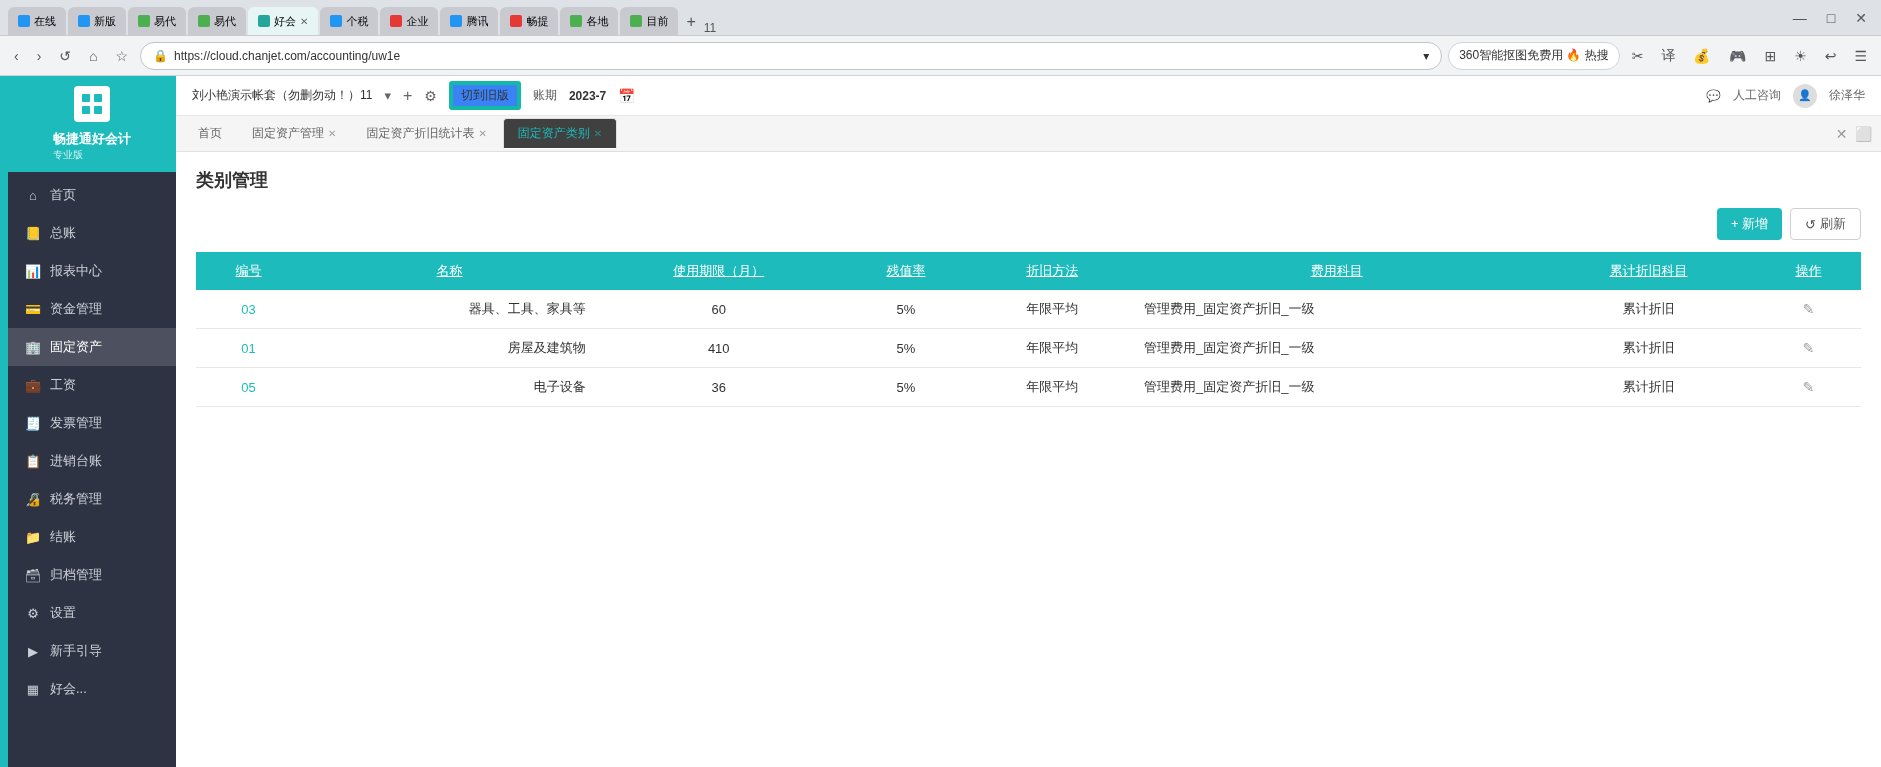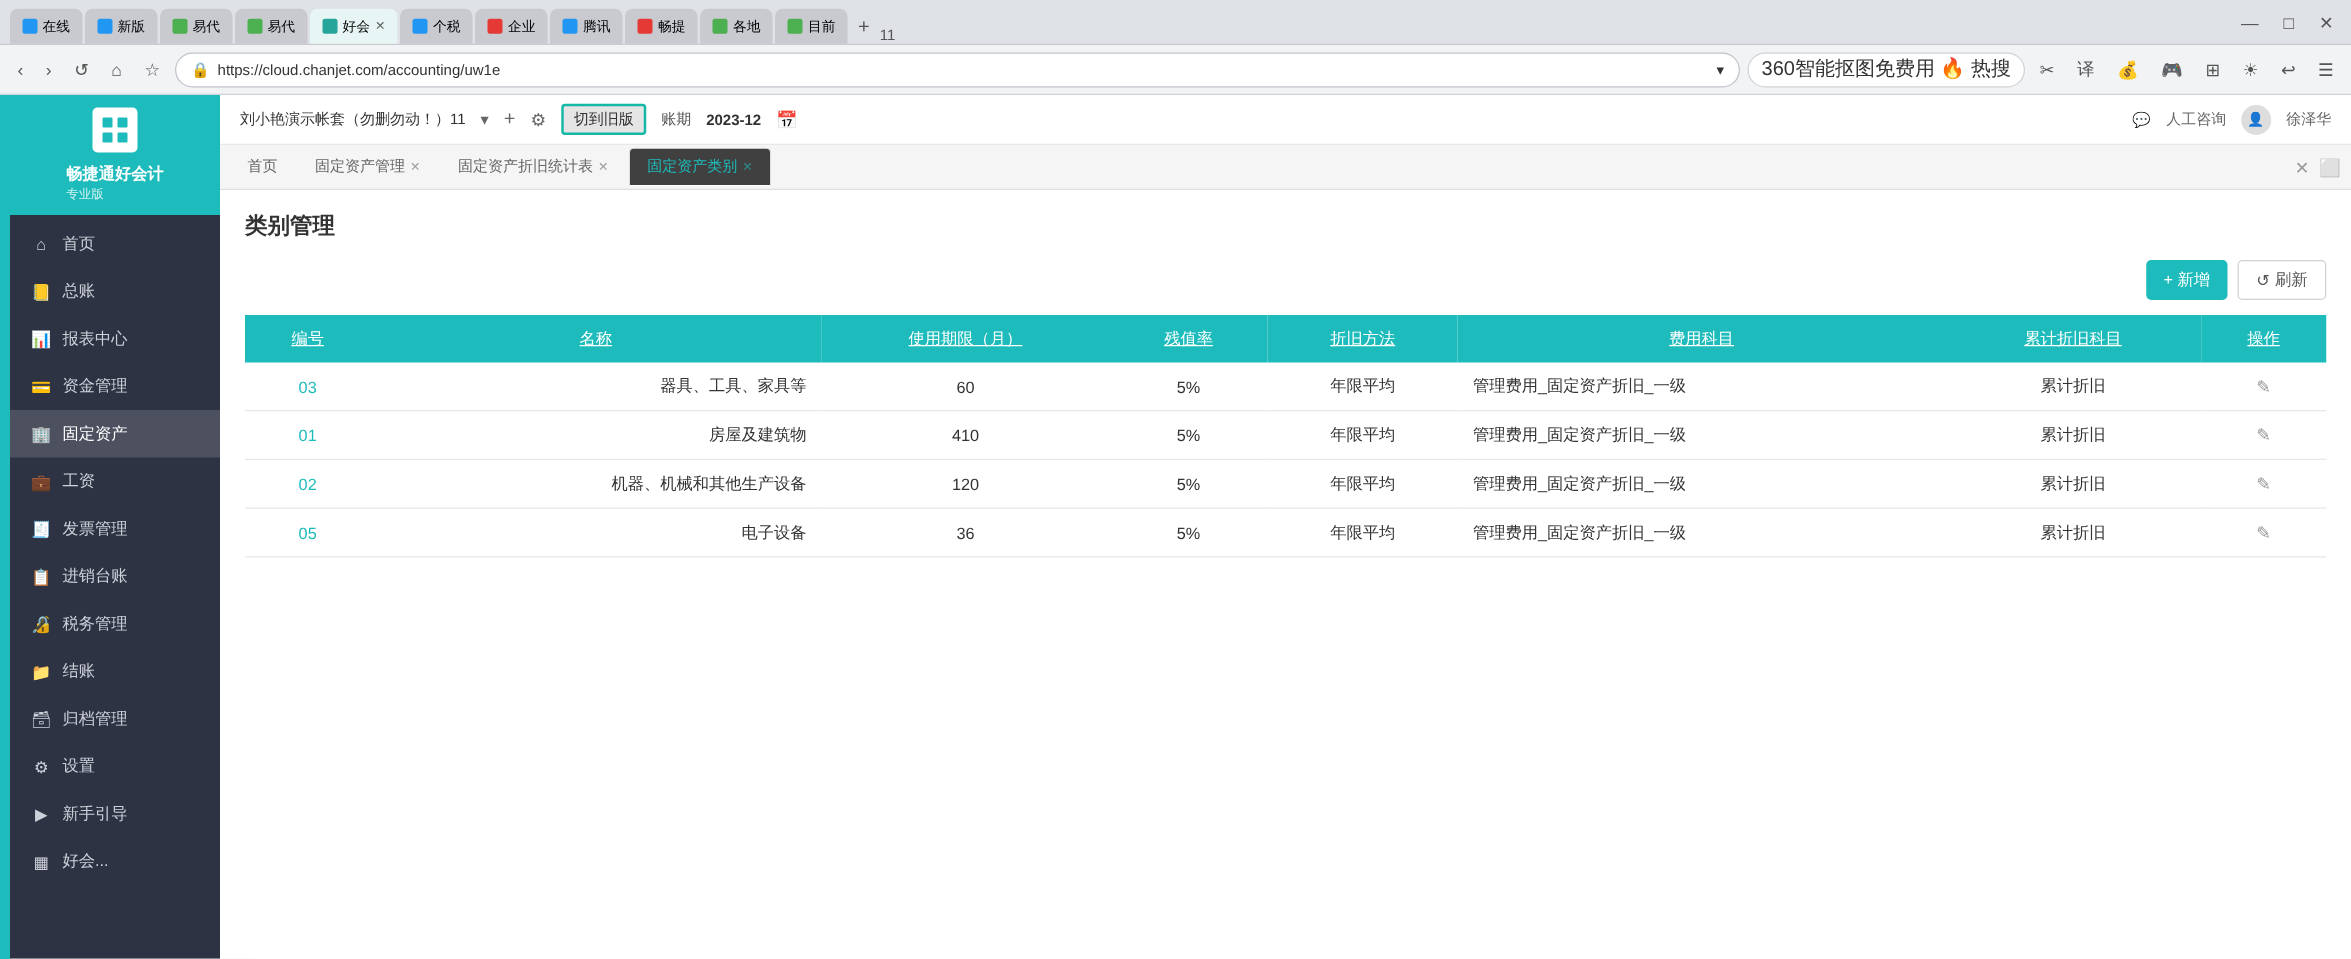--- a/index.html
+++ b/index.html
@@ -8,42 +8,42 @@
     
     .browser-chrome { background: #dee1e6; height: 36px; display: flex; align-items: center; padding: 0 8px; gap: 4px; border-bottom: 1px solid #c8cad0; }
     .browser-tabs { display: flex; align-items: flex-end; gap: 2px; height: 100%; }
     .browser-tab { background: #c8cad0; border-radius: 6px 6px 0 0; padding: 4px 10px; font-size: 11px; display: flex; align-items: center; gap: 4px; height: 28px; cursor: pointer; white-space: nowrap; }
     .browser-tab .tab-close { opacity: 0.6; font-size: 10px; }
 
     .browser-toolbar { background: #f1f3f4; height: 40px; display: flex; align-items: center; padding: 0 8px; gap: 6px; border-bottom: 1px solid #d0d3d8; }
     .nav-btn { background: none; border: none; cursor: pointer; font-size: 14px; color: #555; padding: 4px 6px; border-radius: 4px; }
     .address-bar { flex: 1; height: 28px; border: 1px solid #c0c4cc; border-radius: 14px; padding: 0 12px; font-size: 12px; background: #fff; display: flex; align-items: center; gap: 6px; }
     .address-bar span { color: #333; font-size: 12px; }
-    .search-bar { background: #fff; border: 1px solid #d0d3d8; border-radius: 14px; padding: 0 10px; height: 28px; display: flex; align-items: center; gap: 4px; font-size: 16px; color: #333; }
+    .search-bar { background: #fff; border: 1px solid #d0d3d8; border-radius: 14px; padding: 0 10px; height: 28px; display: flex; align-items: center; gap: 4px; font-size: 12px; color: #333; }
 
     
     .app-container { display: flex; height: calc(100vh - 76px); }
 
     
     .sidebar { width: 168px; background: #2e3344; display: flex; flex-direction: column; color: #fff; flex-shrink: 0; }
     .sidebar-logo { background: #1dbbbb; padding: 10px 12px; display: flex; align-items: center; gap: 8px; flex-direction: column; }
     .logo-icon { width: 36px; height: 36px; background: #fff; border-radius: 4px; display: flex; align-items: center; justify-content: center; }
     .logo-icon svg { width: 24px; height: 24px; }
     .logo-text { display: flex; flex-direction: column; }
     .logo-title { font-size: 13px; font-weight: bold; color: #fff; }
     .logo-subtitle { font-size: 10px; color: rgba(255,255,255,0.8); }
 
     .sidebar-menu { flex: 1; overflow-y: auto; padding: 4px 0; }
     .sidebar-item { display: flex; align-items: center; gap: 8px; padding: 10px 16px; cursor: pointer; color: #cdd0d8; font-size: 13px; }
     .sidebar-item.active { background: rgba(255,255,255,0.15); color: #fff; }
     .sidebar-item .menu-icon { width: 18px; height: 18px; display: flex; align-items: center; justify-content: center; flex-shrink: 0; }
 
     
     .top-bar { background: #fff; height: 40px; display: flex; align-items: center; padding: 0 16px; border-bottom: 1px solid #e8e8e8; gap: 12px; }
-    .switch-btn { border: 2px solid #14b8a6; border-radius: 3px; padding: 2px 8px; font-size: 12px; cursor: pointer; background: #e5e5e5; color: #333; }
+    .switch-btn { border: 4px solid #14b8a6; border-radius: 3px; padding: 2px 8px; font-size: 12px; cursor: pointer; background: #3b82f6; color: #333; }
     .top-bar-right { margin-left: auto; display: flex; align-items: center; gap: 12px; font-size: 12px; color: #666; }
 
     
     .tab-bar { background: #f5f5f5; border-bottom: 1px solid #e0e0e0; display: flex; align-items: center; padding: 0 8px; height: 36px; gap: 2px; }
     .page-tab { padding: 6px 14px; font-size: 12px; cursor: pointer; color: #666; border-radius: 4px 4px 0 0; display: flex; align-items: center; gap: 4px; }
     .page-tab.active { background: #404040; color: #1dbbbb; border: 1px solid #e0e0e0; border-bottom: 1px solid #fff; }
     .page-tab .tab-x { font-size: 10px; opacity: 0.6; }
     .tab-maximize { margin-left: auto; display: flex; gap: 8px; }
     .tab-ctrl-btn { background: none; border: none; cursor: pointer; font-size: 14px; color: #999; }
 
@@ -234,21 +234,21 @@
 
   <div style="flex:1;display:flex;flex-direction:column;overflow:hidden;">
 
     <div class="top-bar">
       <span style="font-size:12px;color:#333;">刘小艳演示帐套（勿删勿动！）11</span>
       <span style="cursor:pointer;color:#666;">▾</span>
       <span style="cursor:pointer;font-size:16px;color:#666;">+</span>
       <span style="cursor:pointer;font-size:14px;color:#666;">⚙</span>
       <button class="switch-btn">切到旧版</button>
       <span style="font-size:12px;color:#555;">账期</span>
-      <span style="font-size:12px;font-weight:bold;color:#333;">2023-12</span>
+      <span style="font-size:12px;font-weight:bold;color:#333;">2023-7</span>
       <span style="cursor:pointer;font-size:14px;">📅</span>
       <div class="top-bar-right">
         <span>💬</span>
         <span style="cursor:pointer;">人工咨询</span>
         <span style="width:24px;height:24px;background:#ddd;border-radius:50%;display:inline-flex;align-items:center;justify-content:center;font-size:11px;">👤</span>
         <span>徐泽华</span>
       </div>
     </div>
 
     <div class="tab-bar">
@@ -317,32 +317,20 @@
     <td>410</td>
     <td>5%</td>
     <td>年限平均</td>
     <td style="text-align:left;">管理费用_固定资产折旧_一级</td>
     <td>累计折旧</td>
     <td>
       <button class="edit-btn" title="编辑">✎</button>
     </td>
   </tr>
             <tr>
-    <td class="code-col">02</td>
-    <td class="name-col">机器、机械和其他生产设备</td>
-    <td>120</td>
-    <td>5%</td>
-    <td>年限平均</td>
-    <td style="text-align:left;">管理费用_固定资产折旧_一级</td>
-    <td>累计折旧</td>
-    <td>
-      <button class="edit-btn" title="编辑">✎</button>
-    </td>
-  </tr>
-            <tr>
     <td class="code-col">05</td>
     <td class="name-col">电子设备</td>
     <td>36</td>
     <td>5%</td>
     <td>年限平均</td>
     <td style="text-align:left;">管理费用_固定资产折旧_一级</td>
     <td>累计折旧</td>
     <td>
       <button class="edit-btn" title="编辑">✎</button>
     </td>

